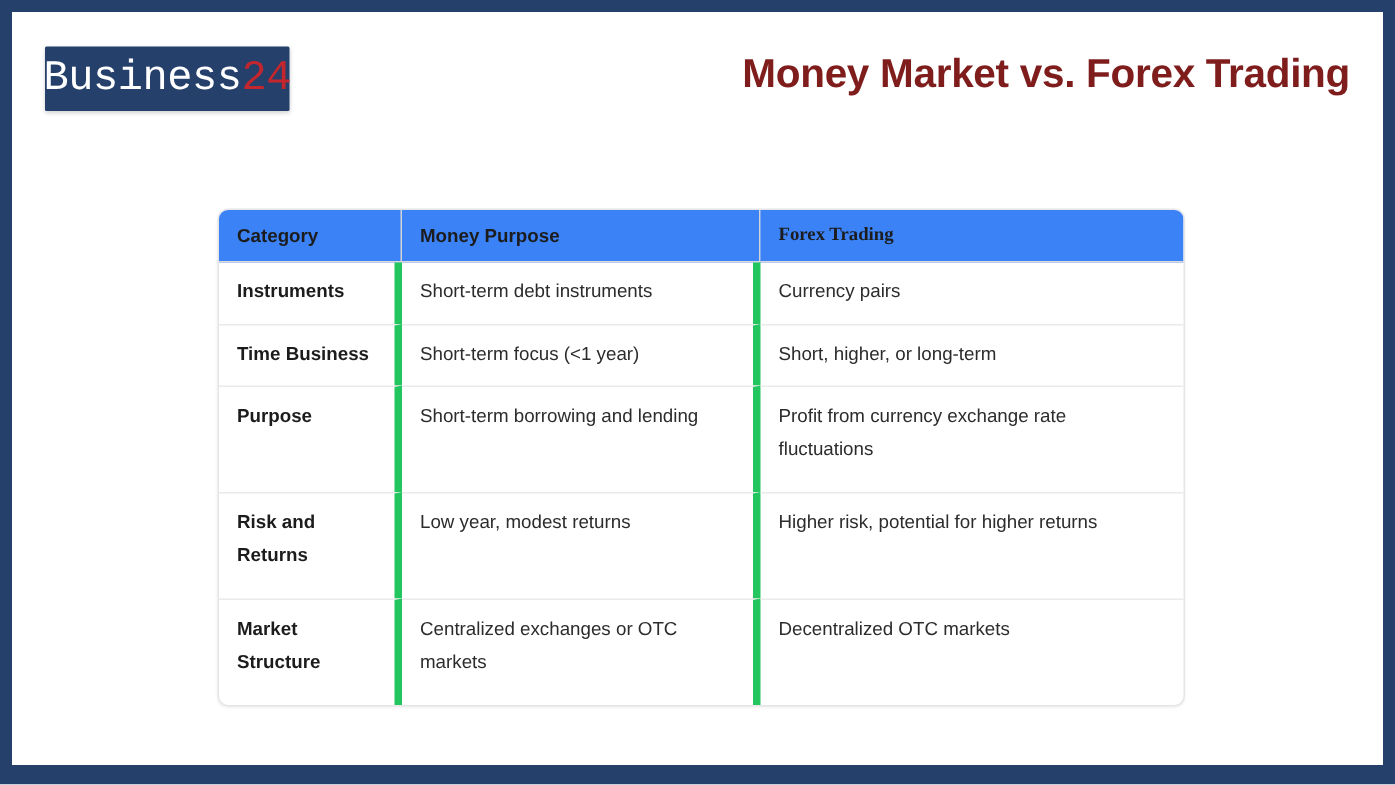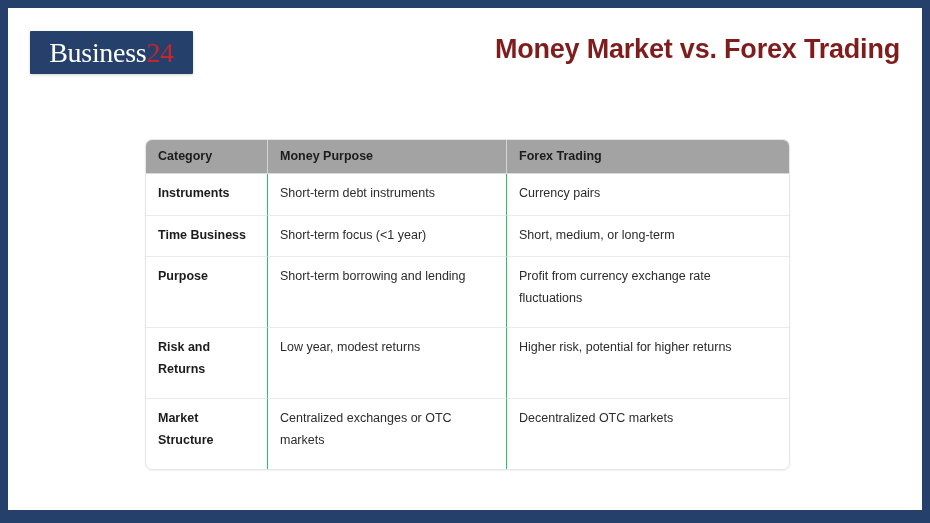--- a/index.html
+++ b/index.html
@@ -40,21 +40,21 @@
     width: 163px;
     height: 43px;
     background: #24406b;
     border-radius: 1px;
     display: flex;
     align-items: center;
     justify-content: center;
     box-shadow: 0 1px 3px rgba(0,0,0,0.18);
   }
   .logo-text {
-    font-family: Liberation Serif, serif;
+    font-family: Liberation Mono, monospace;
     font-size: 28px;
     line-height: 1;
     letter-spacing: -0.3px;
     white-space: nowrap;
   }
   .logo-word {
     color: #ffffff;
   }
   .logo-num {
     color: #c4262e;
@@ -88,39 +88,39 @@
     border: 1px solid #e6e6e6;
     border-radius: 7px;
     overflow: hidden;
     box-shadow: 0 1px 2px rgba(0,0,0,0.06);
   }
   table.cmp col.c1 { width: 122px; }
   table.cmp col.c2 { width: 239px; }
   table.cmp col.c3 { width: 282px; }
 
   table.cmp thead th {
-    background: #a3a3a3;
+    background: #3b82f6;
     font-size: 12.5px;
     font-weight: bold;
     color: #1c1c1c;
     text-align: left;
     padding: 9px 12px 10px 12px;
     border-right: 1px solid #d4d4d4;
     border-bottom: 1px solid #d9d9d9;
     vertical-align: middle;
     white-space: nowrap;
   }
-  table.cmp thead th:last-child { border-right: none; }
+  table.cmp thead th:last-child { border-right: none; font-family: Liberation Serif, serif; }
 
   table.cmp tbody td {
     font-size: 12.5px;
     color: #2c2c2c;
     text-align: left;
     padding: 9px 12px 10px 12px;
-    border-right: 1px solid #22c55e;
+    border-right: 5px solid #22c55e;
     border-top: 1px solid #eaeaea;
     vertical-align: top;
     line-height: 1.72;
   }
   table.cmp tbody td:last-child { border-right: none; }
   table.cmp tbody tr:first-child td { border-top: none; }
 
   table.cmp tbody td.cat {
     font-weight: bold;
     color: #1c1c1c;
@@ -156,21 +156,21 @@
         </thead>
         <tbody>
           <tr>
             <td class="cat">Instruments</td>
             <td>Short-term debt instruments</td>
             <td>Currency pairs</td>
           </tr>
           <tr>
             <td class="cat">Time Business</td>
             <td>Short-term focus (&lt;1 year)</td>
-            <td>Short, medium, or long-term</td>
+            <td>Short, higher, or long-term</td>
           </tr>
           <tr class="tall">
             <td class="cat">Purpose</td>
             <td>Short-term borrowing and lending</td>
             <td>Profit from currency exchange rate fluctuations</td>
           </tr>
           <tr class="tall">
             <td class="cat">Risk and Returns</td>
             <td>Low year, modest returns</td>
             <td>Higher risk, potential for higher returns</td>

